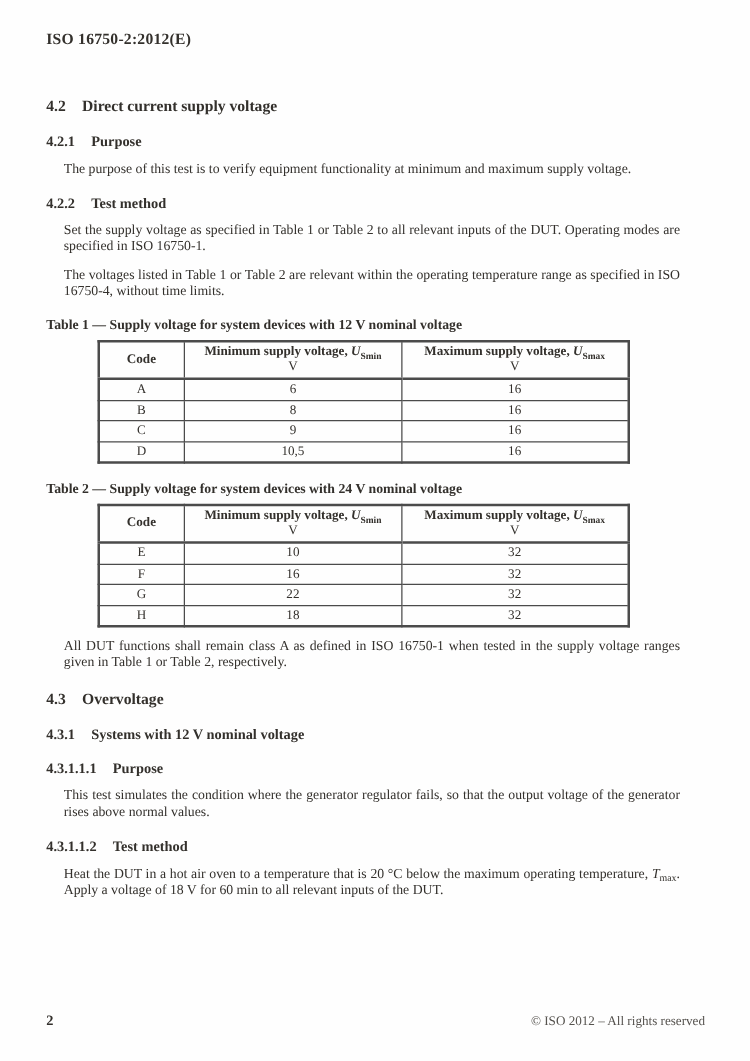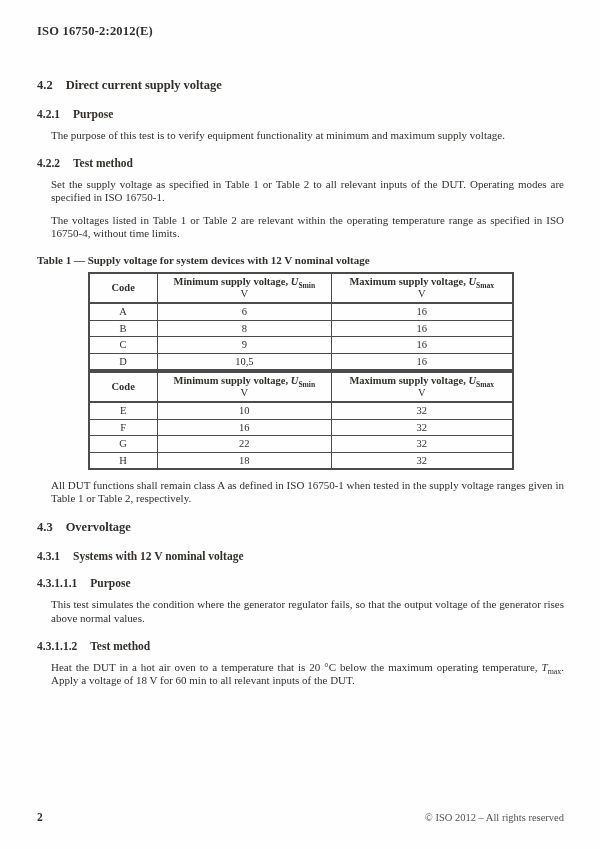--- a/index.html
+++ b/index.html
@@ -2,21 +2,21 @@
 <html><head>
 <meta charset="utf-8">
 <style>
   html, body { margin: 0; padding: 0; background: #ffffff; }
   .page {
     position: relative;
     width: 600px;
     height: 849px;
     box-sizing: border-box;
     background: #fefefe;
-    padding: 24px 36px 0 37px;
+    padding: 24px 56px 0 37px;
     font-family: "Liberation Serif", serif;
     color: #33302c;
     overflow: hidden;
   }
   .doc-header {
     font-weight: bold;
     font-size: 12.5px;
     margin: 0 0 39px 0;
     letter-spacing: 0.2px;
   }
@@ -135,20 +135,21 @@
         <td>16</td>
       </tr>
       <tr>
         <td>D</td>
         <td>10,5</td>
         <td>16</td>
       </tr>
     </tbody>
   </table>
 
+  <div class="table-caption">Table 2 — Supply voltage for system devices with 24 V nominal voltage</div>
   <table class="vtable">
     <colgroup>
         <col class="c-code">
         <col class="c-min">
         <col class="c-max">
       </colgroup>
     <thead>
       <tr>
         <th>Code</th>
         <th>

